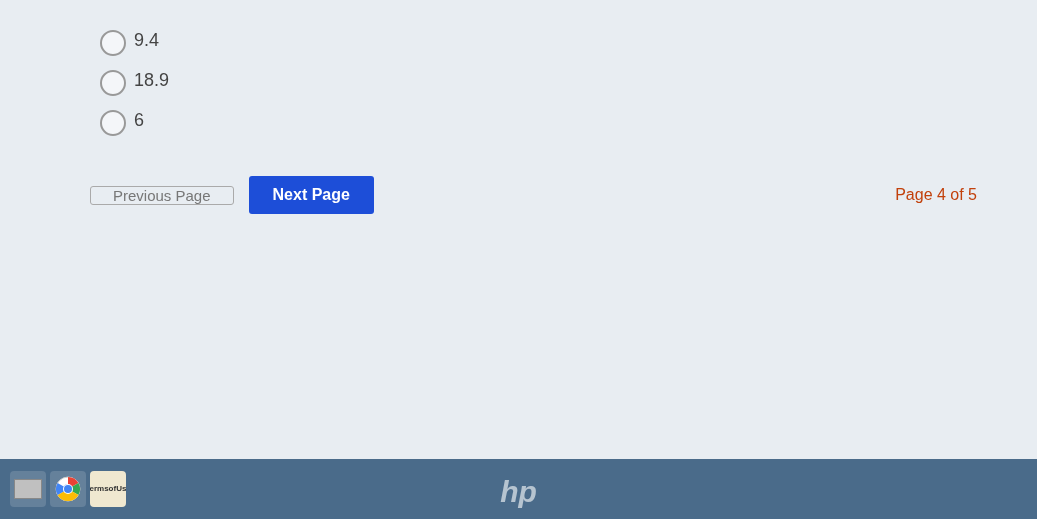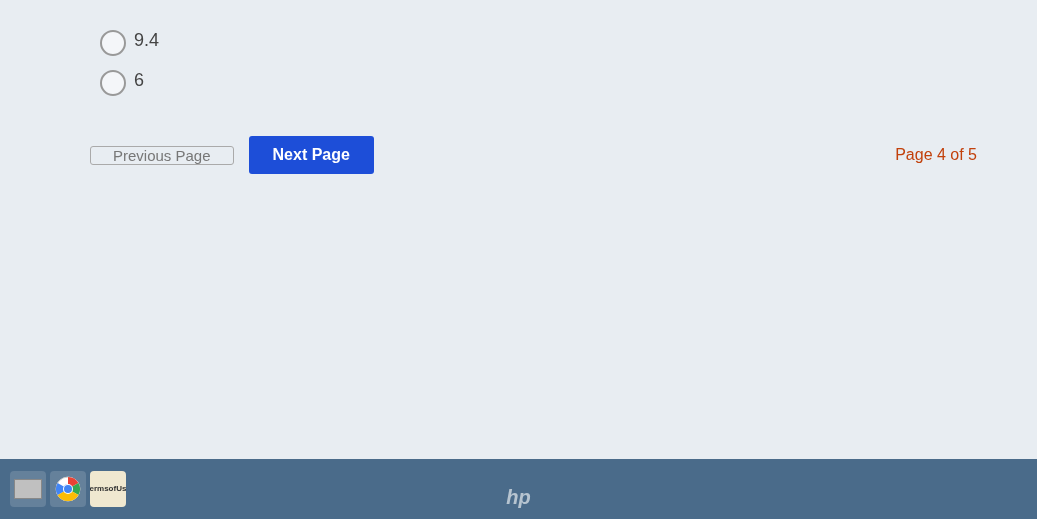--- a/index.html
+++ b/index.html
@@ -122,21 +122,21 @@
       overflow: hidden;
     }
 
     
     .hp-logo {
       position: absolute;
       bottom: 10px;
       left: 50%;
       transform: translateX(-50%);
       color: rgba(255,255,255,0.6);
-      font-size: 20px;
+      font-size: 30px;
       font-style: italic;
       font-weight: bold;
     }
 
     
     .left-strip {
       position: absolute;
       left: 0;
       top: 0;
       bottom: 60px;
@@ -189,20 +189,24 @@
 <div class="main-content">
 
 
   <div class="answer-options">
 
     <div class="answer-option">
       <div class="radio-circle"></div>
       <span class="option-label">9.4</span>
     </div>
 
+    <div class="answer-option">
+      <div class="radio-circle"></div>
+      <span class="option-label">18.9</span>
+    </div>
 
 
     <div class="answer-option">
       <div class="radio-circle"></div>
       <span class="option-label">6</span>
     </div>
 
   </div>
 
   <div class="navigation-bar">

